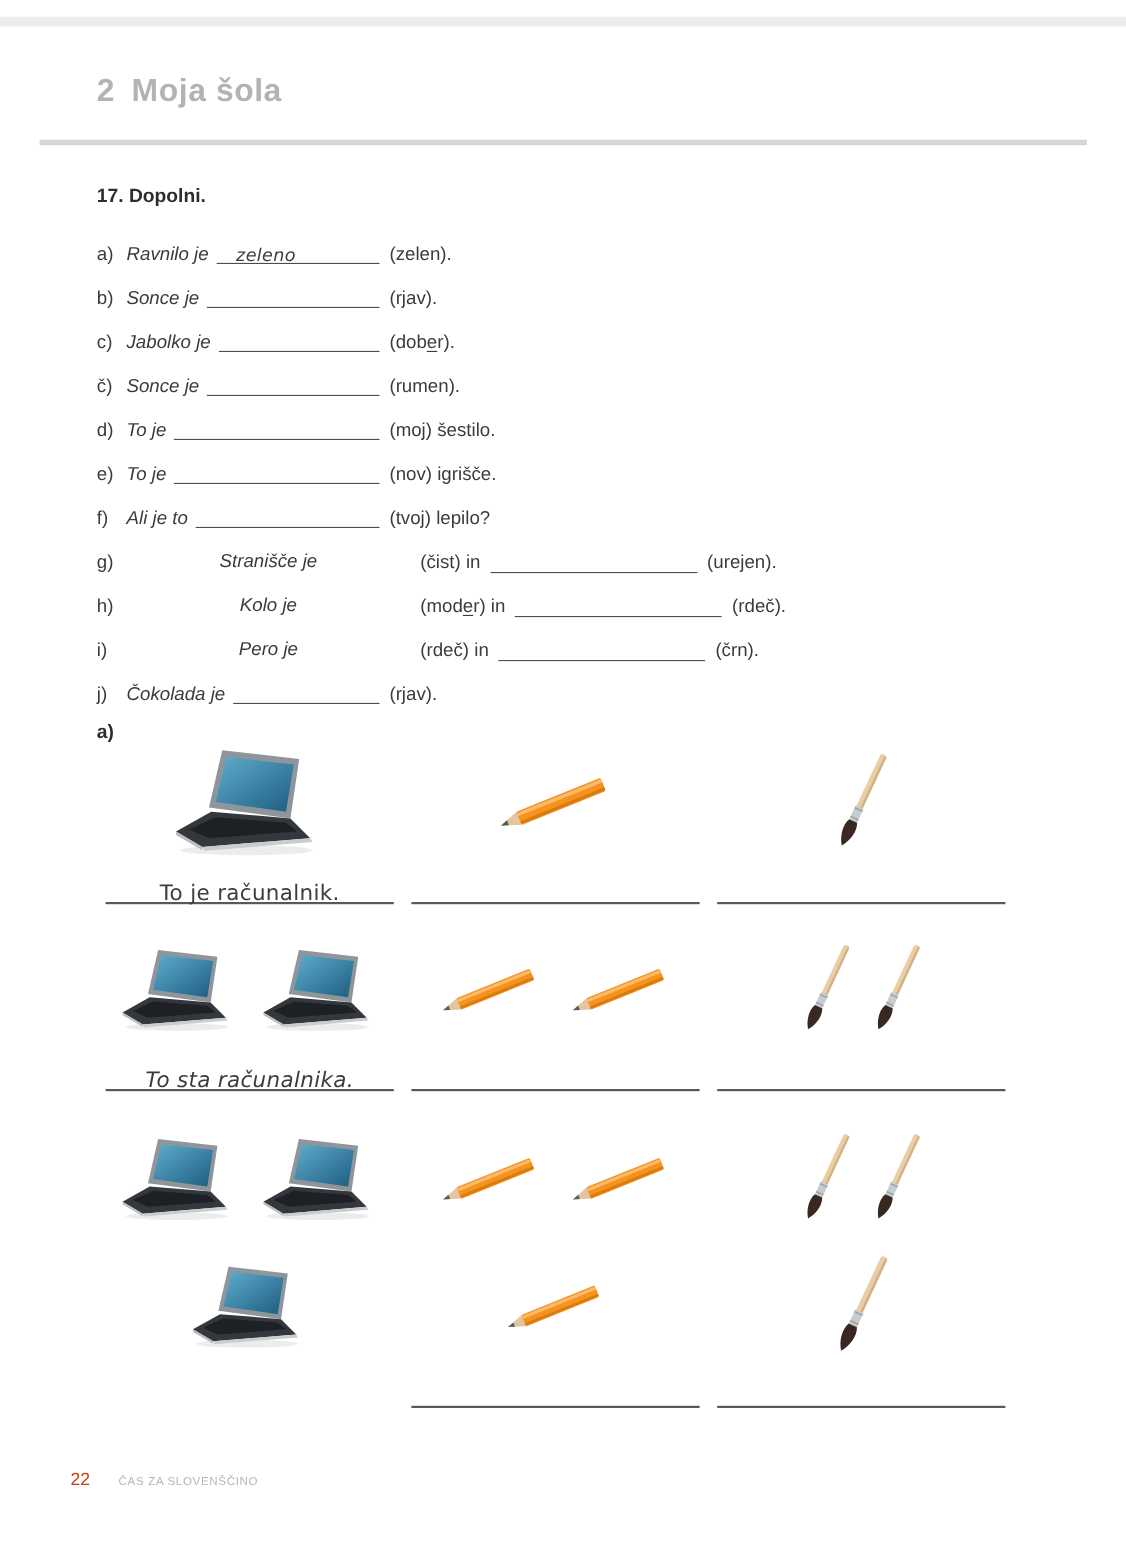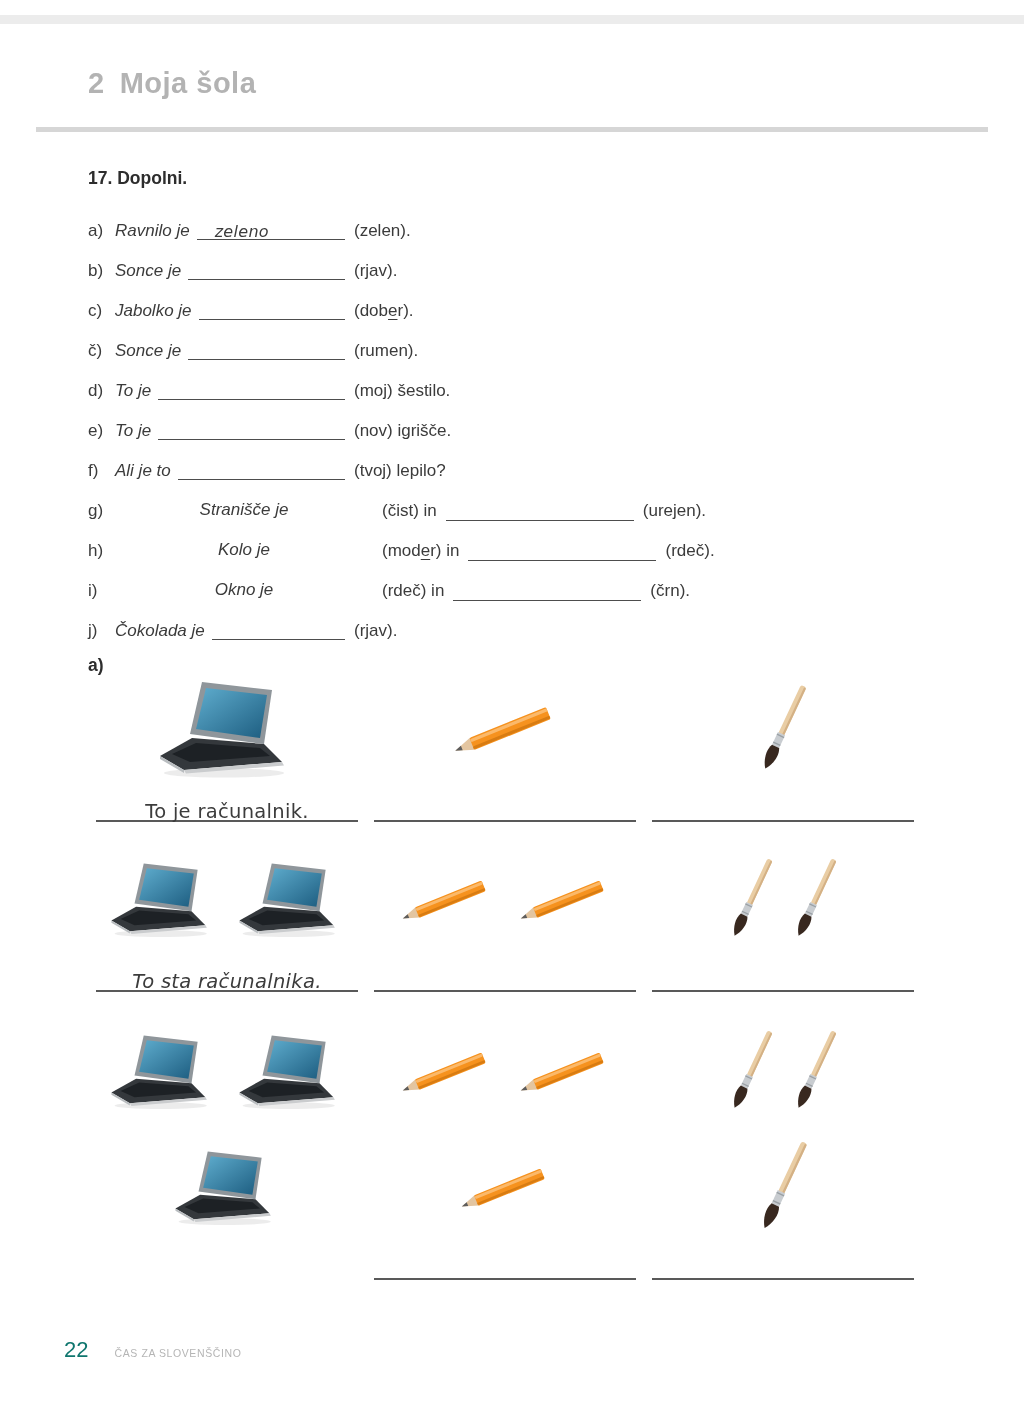--- a/index.html
+++ b/index.html
@@ -38,21 +38,21 @@
   .grid-row.r2 { margin-top:28px;font-style:italic; }
   .grid-row.r3 { margin-top:30px; }
   .cell { display:flex; flex-direction:column; }
   .art { height:100px; display:flex; align-items:center; justify-content:center; gap:12px; overflow:visible; }
   .art.lower { margin-top:16px; }
   .ansline { position:relative; margin-top:14px; height:26px; border-bottom:2px solid #595959; text-align:center; }
   .ansline .hand { position:absolute; left:0; right:0; bottom:-3px; font-size:19.5px; }
 
   
   .footer { position:absolute; top:1322px; left:64px; display:flex; align-items:baseline; }
-  .pagenum { font-size:22px; color:#0f766e; }
+  .pagenum { font-size:16px; color:#c2410c; }
   .booktitle { margin-left:26px; font-size:10.5px; color:#b5b5b5; letter-spacing:.6px; }
 
   .icon { flex:none; }
   svg.defs { position:absolute; width:0; height:0; }
 </style>
 </head>
 <body>
 
 <svg class="defs" aria-hidden="true">
   <defs>
@@ -186,21 +186,21 @@
           <span class="blank"></span>
         </span>
       <span class="tail"><span>(mod</span><span class="u">e</span><span>r) in</span></span>
       <span class="blank blank2"></span>
       <span class="tail">(rdeč).</span>
     </div>
 
     <div class="item">
       <span class="letter">i)</span>
       <span class="leadwrap wide">
-          <span class="lead">Okno je</span>
+          <span class="lead">Pero je</span>
           <span class="blank"></span>
         </span>
       <span class="tail"><span>(rdeč) in</span></span>
       <span class="blank blank2"></span>
       <span class="tail">(črn).</span>
     </div>
 
     <div class="item">
       <span class="letter">j)</span>
       <span class="leadwrap">

